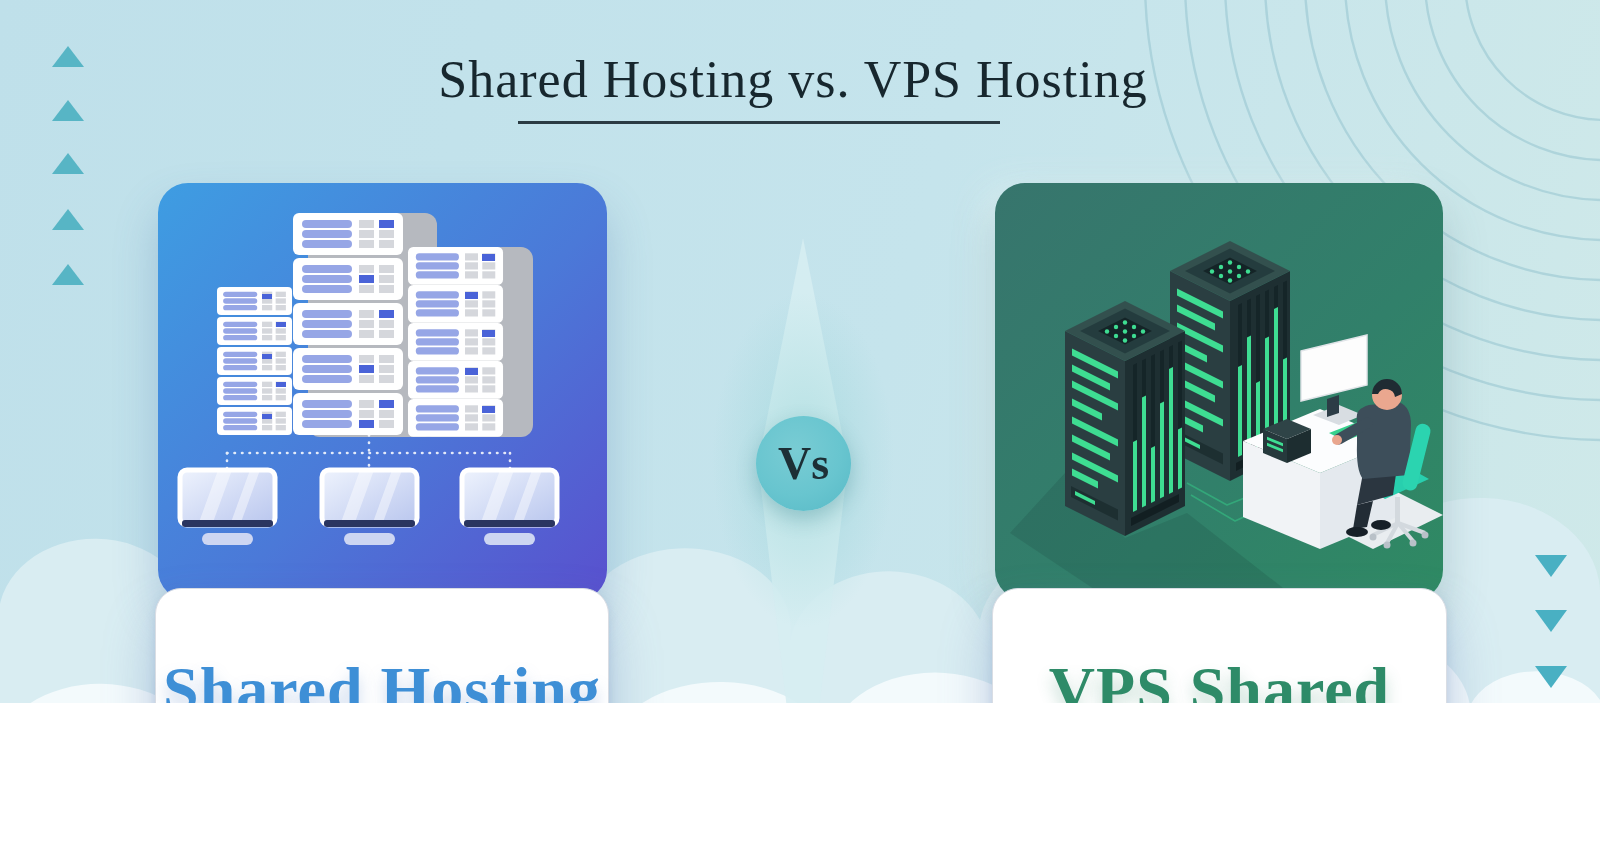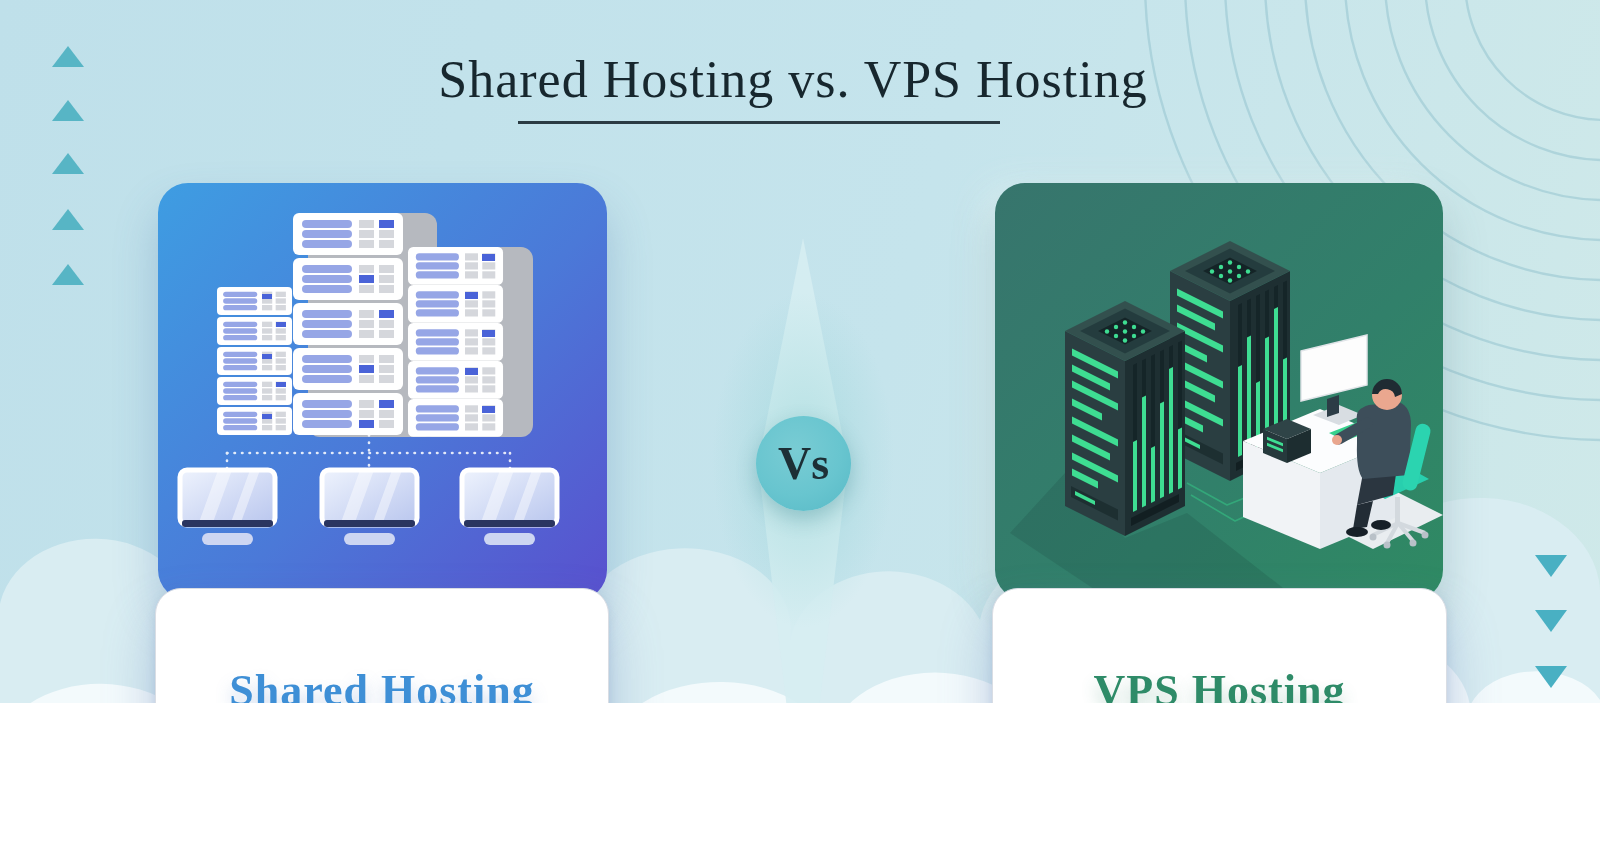--- a/index.html
+++ b/index.html
@@ -17,21 +17,21 @@
     box-shadow:0 24px 44px rgba(70,110,170,.28);}
   .panel-right{left:995px;width:448px;background:linear-gradient(135deg,#37756d 0%,#31806a 60%,#2f8a63 100%);
     box-shadow:0 24px 44px rgba(60,110,120,.26),-14px 0 32px rgba(240,252,250,.45);}
   .panel svg{display:block;width:100%;height:100%;}
 
   .label-card{position:absolute;top:588px;height:202px;background:#ffffff;border:1px solid #d9dde4;
     border-radius:26px;display:flex;align-items:center;justify-content:center;
     box-shadow:0 30px 50px rgba(100,130,185,.40),0 4px 10px rgba(120,140,180,.22);}
   .label-card-left{left:155px;width:452px;}
   .label-card-right{left:992px;width:453px;}
-  .card-label{font-size:44px;font-weight:bold;letter-spacing:1px;}
+  .card-label{font-size:64px;font-weight:bold;letter-spacing:1px;}
   .card-label.blue{color:#3e8fd6;text-shadow:0 10px 16px rgba(100,140,200,.35);}
   .card-label.green{color:#2e8b68;text-shadow:0 10px 16px rgba(60,140,110,.30);}
 
   .center-glow{position:absolute;left:673px;top:220px;width:260px;height:480px;pointer-events:none;
     background:radial-gradient(ellipse 50% 50% at 50% 50%,rgba(130,205,205,.40) 0%,rgba(130,205,205,0) 70%);}
   .vs-badge{position:absolute;left:756px;top:416px;width:95px;height:95px;border-radius:50%;
     background:radial-gradient(circle at 42% 36%,#79ccd4 0%,#68c5cf 55%,#57b9c6 100%);
     display:flex;align-items:center;justify-content:center;
     box-shadow:0 8px 20px rgba(40,120,130,.30);text-align:right;}
   .vs-badge span{font-size:46px;font-weight:bold;color:#1d2f36;}
@@ -366,20 +366,20 @@
         </g>
         <rect x="414" y="240" width="15" height="68" rx="7" fill="#2bd4b0" transform="rotate(14 421 274)"></rect>
       </g>
     </svg>
   </div>
 
   <div class="label-card label-card-left">
     <span class="card-label blue">Shared Hosting</span>
   </div>
   <div class="label-card label-card-right">
-    <span class="card-label green">VPS Hosting</span>
+    <span class="card-label green">VPS Shared</span>
   </div>
 
   <div class="vs-badge">
     <span>Vs</span>
   </div>
 
 </div>
 
 </body></html>

